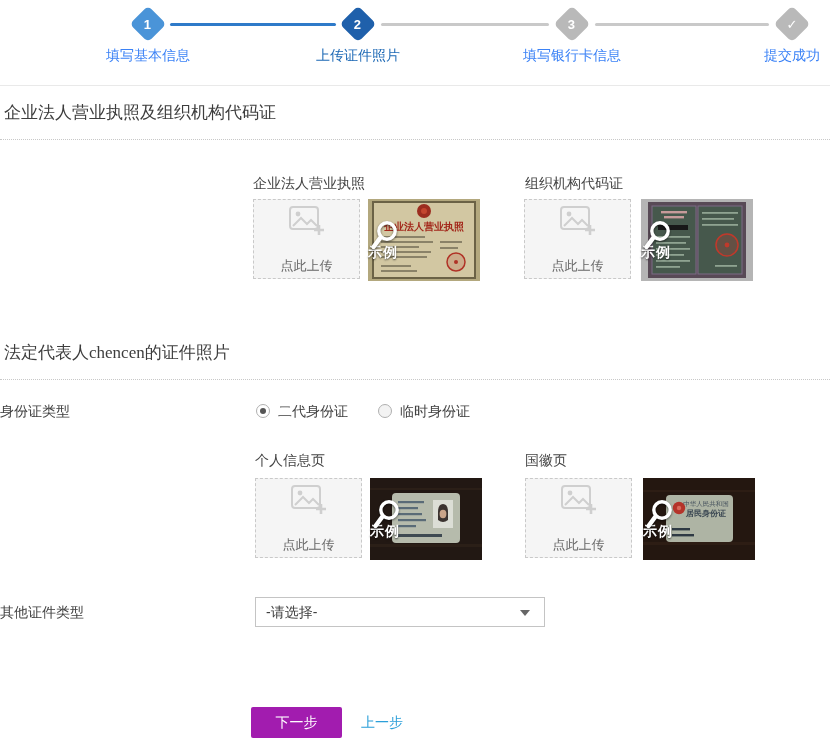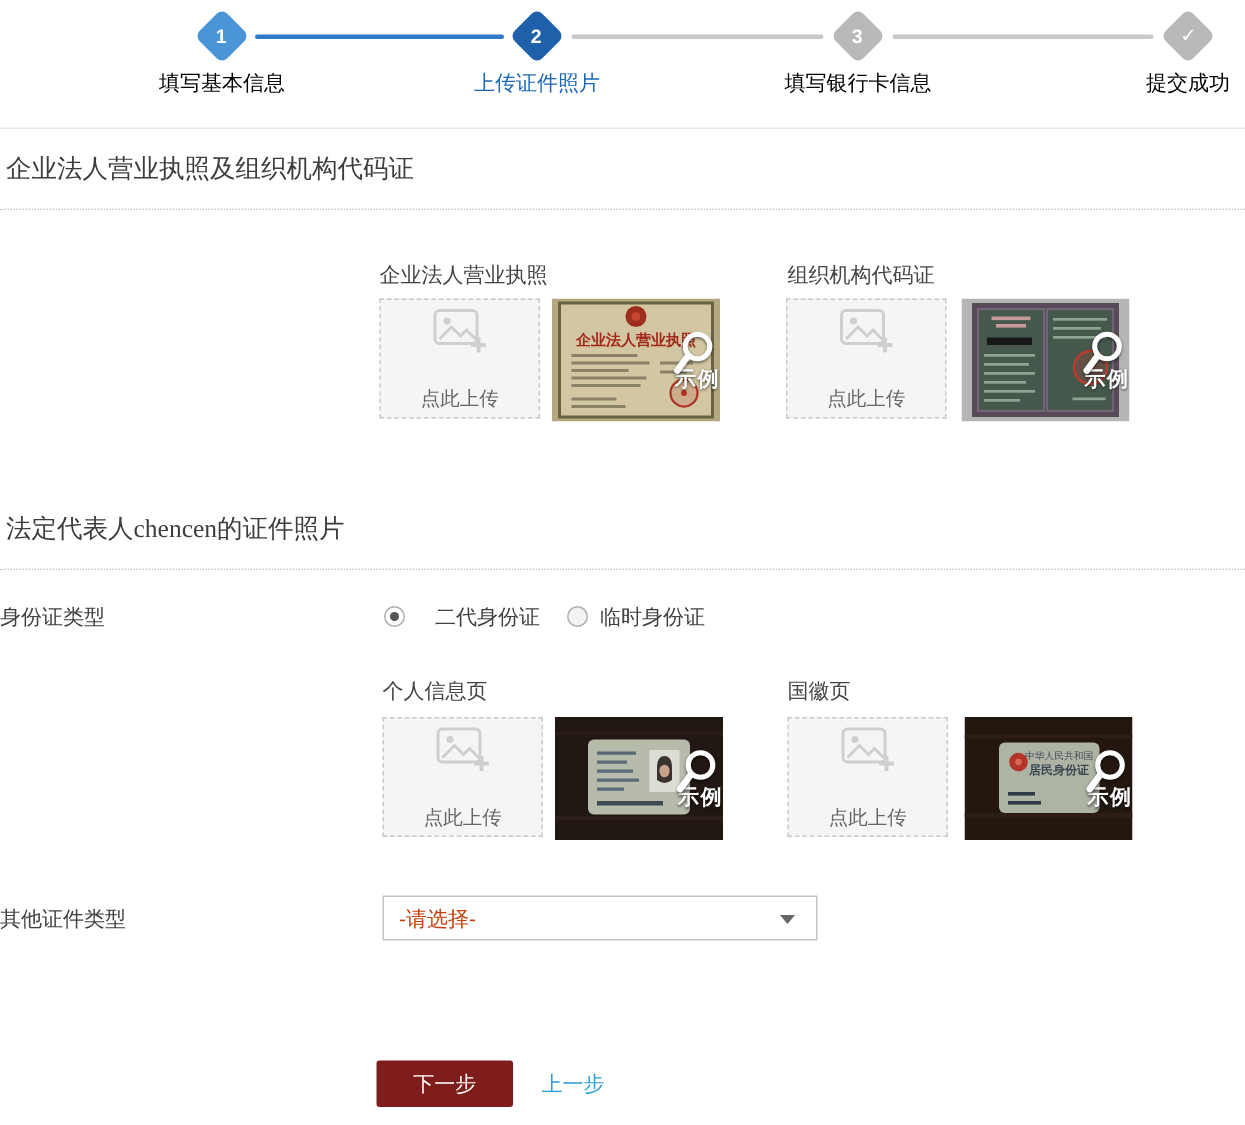--- a/index.html
+++ b/index.html
@@ -15,62 +15,62 @@
   .c1 { left:170px; width:166px; }
   .c2 { left:381px; width:168px; }
   .c3 { left:595px; width:174px; }
   .diamond { position:absolute; top:11px; width:26px; height:26px; border-radius:5px;
              transform:rotate(45deg); display:flex; align-items:center; justify-content:center; }
   .diamond > span { transform:rotate(-45deg); color:#fff; font-size:13px; font-weight:bold; }
   .diamond.done    { background:#4a94d8; }
   .diamond.active  { background:#1f60ab; }
   .diamond.pending { background:#b9b9b9; }
   .d1 { left:135px; } .d2 { left:345px; } .d3 { left:559px; } .d4 { left:779px; }
-  .step-label { position:absolute; top:47px; width:160px; text-align:center; font-size:14px; color:#000000; }
+  .step-label { position:absolute; top:47px; width:160px; text-align:center; font-size:14px; color:#3b82f6; }
   .step-label.active { color:#1c68b5; }
   .l1 { left:68px; } .l2 { left:278px; } .l3 { left:492px; } .l4 { left:712px; }
   .top-sep { position:absolute; left:0; top:85px; width:830px; height:1px; background:#e9e9e9; }
 
   
   .section-title { position:absolute; left:4px; font-size:17px; color:#3d3d3d;font-family:Liberation Serif, serif; }
   .dotted { position:absolute; left:0; width:830px; border-top:1px dotted #c8c8c8; }
   .col-label { position:absolute; font-size:14px; color:#444; }
   .left-label { position:absolute; left:0; text-align:left; font-size:14px; color:#404040; }
 
   
   .upload-box { position:absolute; width:107px; height:80px; background:#f5f5f5;
                 border:1px dashed #c9c9c9; display:flex; flex-direction:column;
                 align-items:center; justify-content:center; cursor:pointer; }
   .upload-box .up-text { font-size:13px; color:#666; margin-top:21px; }
   .example { position:absolute; width:112px; height:82px; cursor:pointer; }
   .example svg.art { position:absolute; left:0; top:0; width:100%; height:100%; display:block; }
   .overlay { position:absolute; inset:0; display:flex; flex-direction:column;
-             align-items:flex-end; justify-content:center; pointer-events:none; }
+             align-items:flex-start; justify-content:center; pointer-events:none; }
   .overlay svg { filter:drop-shadow(0 1px 1px rgba(0,0,0,.55)); }
   .overlay .sample-text { color:#fff; font-size:14px; font-weight:bold; margin-top:-9px;
                           text-shadow:0 1px 2px rgba(0,0,0,.65); letter-spacing:1px; }
 
   
   .radio { position:absolute; width:14px; height:14px; border-radius:50%；; border-radius:50%;
            border:1px solid #b0b0b0; background:#fff; cursor:pointer; }
   .radio.checked::after { content:""; position:absolute; left:3px; top:3px; width:6px; height:6px;
            border-radius:50%; background:#555; }
   .radio.unchecked { background:#f3f3f3; }
   .radio-label { position:absolute; font-size:14px; color:#404040; cursor:pointer; }
 
   
   .dropdown { position:absolute; left:255px; top:597px; width:290px; height:30px; background:#fff;
-              border:1px solid #c4c4c4; font-size:14px; color:#c2410c; line-height:28px;
+              border:1px solid #c4c4c4; font-size:14px; color:#404040; line-height:28px;
               padding-left:10px; cursor:pointer; }
   .dd-arrow { position:absolute; right:14px; top:12px; width:0; height:0;
               border-left:5px solid transparent; border-right:5px solid transparent;
               border-top:6px solid #666; }
 
   
-  .next-btn { position:absolute; left:251px; top:707px; width:91px; height:31px; background:#7f1d1d;
+  .next-btn { position:absolute; left:251px; top:707px; width:91px; height:31px; background:#a21caf;
               color:#fff; font-size:14px; border:none; border-radius:2px; cursor:pointer;
               font-family:inherit; }
   .prev-link { position:absolute; left:361px; top:714px; font-size:14px; color:#2b9fd9;
                text-decoration:none; cursor:pointer; }
 </style>
 </head>
 <body>
 
 <div class="page">
 
@@ -182,21 +182,21 @@
       </svg>
       <div class="sample-text">示例</div>
     </div>
   </div>
 
   <div class="section-title" style="top:341px;">法定代表人chencen的证件照片</div>
   <div class="dotted" style="top:379px;"></div>
 
   <div class="left-label" style="width:253px; top:403px;">身份证类型</div>
   <div class="radio checked" style="left:256px; top:404px;"></div>
-  <div class="radio-label" style="left:278px; top:403px;margin-left:12px;">二代身份证</div>
+  <div class="radio-label" style="left:278px; top:403px;">二代身份证</div>
   <div class="radio unchecked" style="left:378px; top:404px;"></div>
   <div class="radio-label" style="left:400px; top:403px;">临时身份证</div>
 
   <div class="col-label" style="left:255px; top:452px;">个人信息页</div>
   <div class="col-label" style="left:525px; top:452px;">国徽页</div>
 
   <div class="upload-box" style="left:255px; top:478px;">
     <svg width="38" height="32" viewBox="0 0 38 32">
       <rect x="2" y="3" width="28" height="22" rx="3" fill="none" stroke="#cfcfcf" stroke-width="2"></rect>
       <circle cx="10" cy="10" r="2.4" fill="#cfcfcf"></circle>

